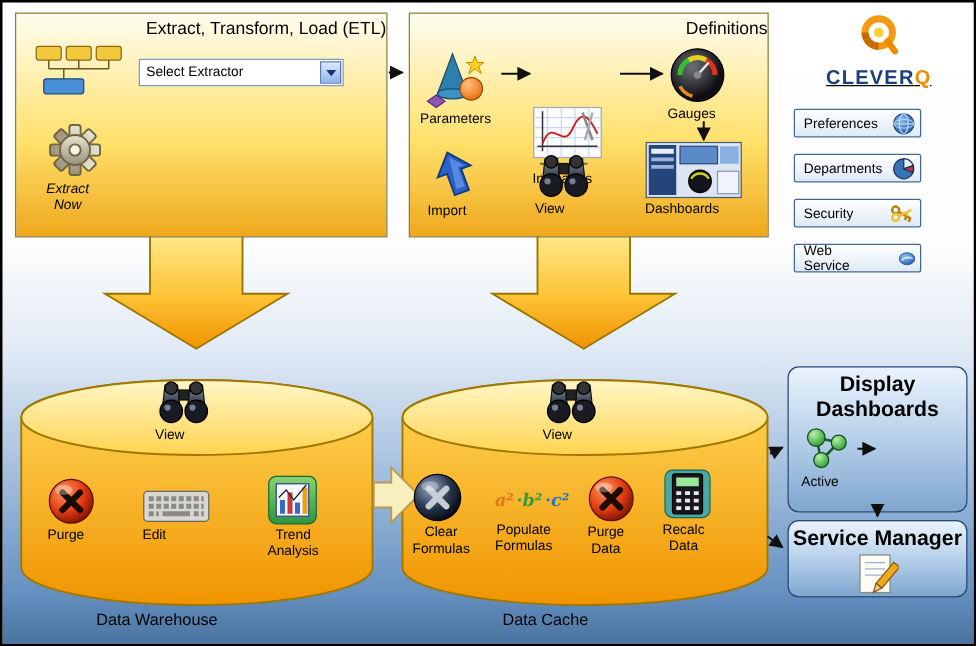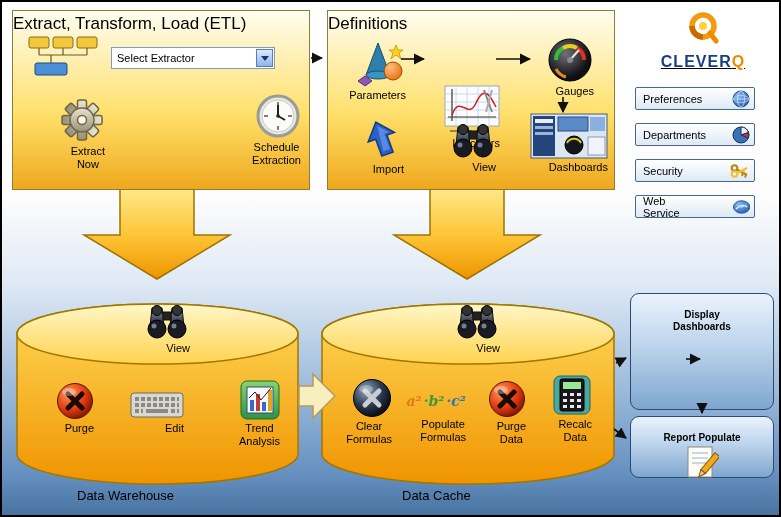--- a/index.html
+++ b/index.html
@@ -7,48 +7,48 @@
     position:relative;width:781px;height:517px;box-sizing:border-box;
     border:2px solid #000;overflow:hidden;
     font-family:"Liberation Sans",sans-serif;color:#000;
     background:linear-gradient(180deg,#ffffff 0%,#fdfdfd 38%,#dfe9f5 55%,#9dbbdc 75%,#6590c0 92%,#49739f 100%);
   }
   svg.layer{position:absolute;left:0;top:0;pointer-events:none;}
   .panel{
     position:absolute;border:1px solid #8d7c3a;
     background:linear-gradient(180deg,#FFFDF0 0%,#FFE06A 58%,#EFA81C 100%);
   }
-  .panel-title{position:absolute;top:3px;left:0;width:100%;text-align:left;font-size:17px;}
-  .icon-item{position:absolute;display:flex;flex-direction:column;align-items:flex-end;text-align:center;cursor:default;}
+  .panel-title{position:absolute;top:3px;left:0;width:100%;text-align:right;font-size:14px;}
+  .icon-item{position:absolute;display:flex;flex-direction:column;align-items:flex-start;text-align:center;cursor:default;}
   .icon-item svg{display:block;}
   .lbl{font-size:11px;line-height:1.2;white-space:pre-line;margin-top:2px;}
   .dropdown{position:absolute;display:flex;align-items:center;height:22px;background:#fff;border:1px solid #7f9db9;box-sizing:border-box;}
   .dropdown-text{flex:1;font-size:11px;padding-left:5px;overflow:hidden;white-space:nowrap;}
   .dropdown-btn{width:17px;height:18px;margin:1px;background:linear-gradient(#dcebfe,#8fb4ec);border:1px solid #5a7ab8;display:flex;align-items:center;justify-content:center;box-sizing:border-box;}
   .dd-arrow{width:0;height:0;border-left:4px solid transparent;border-right:4px solid transparent;border-top:5px solid #17356b;}
   .logo-wrap{position:absolute;left:630px;top:8px;width:142px;text-align:center;}
   .logo-text{font-size:16px;font-weight:bold;letter-spacing:1px;margin-top:1px;text-decoration:underline;}
   .logo-clever{color:#1A3F7E;}
   .logo-q{color:#F08A00;}
   .nav-btn{
-    position:absolute;left:633px;width:120px;height:23px;box-sizing:border-box;
+    position:absolute;left:633px;width:102px;height:23px;box-sizing:border-box;
     background:linear-gradient(180deg,#ffffff,#dde9f5);border:1px solid #44688e;border-radius:2px;
     display:flex;align-items:center;justify-content:space-between;
     font-size:11px;padding:0 4px 0 7px;cursor:pointer;
   }
   .cyl-label{position:absolute;text-align:left;font-size:13px;}
   .formula{height:30px;display:flex;align-items:center;justify-content:center;
     font-family:"DejaVu Serif",serif;font-style:italic;font-size:14px;font-weight:bold;}
   .f-a{color:#E07818;} .f-b{color:#3A9A3A;margin-left:2px;} .f-c{color:#2878B8;margin-left:2px;}
   .bluebox{
     position:absolute;box-sizing:border-box;border:1px solid #2a4a74;border-radius:9px;
     background:linear-gradient(180deg,#EAF3FC 0%,#BCD4EC 45%,#7FA6CF 100%);
     text-align:center;
   }
-  .bluebox-title{font-size:10px;font-weight:bold;line-height:1.15;white-space:pre-line;padding-top:15px;}
+  .bluebox-title{font-size:17px;font-weight:bold;line-height:1.15;white-space:pre-line;padding-top:4px;}
 </style>
 </head>
 <body>
 
 <div class="canvas">
 
   <svg class="layer" width="781" height="517">
     <defs>
       <linearGradient id="gArrow" x1="0" y1="0" x2="0" y2="1">
         <stop offset="0%" stop-color="#FFE98A"></stop>
@@ -142,52 +142,35 @@
       </svg>
     </div>
 
     <div class="dropdown" style="left:98px;top:36px;width:164px;">
       <span class="dropdown-text">Select Extractor</span>
       <span class="dropdown-btn">
           <span class="dd-arrow"></span>
         </span>
     </div>
 
-    <div class="icon-item" style="left:0;top:86px;width:92px;">
+    <div class="icon-item" style="left:24px;top:86px;width:92px;font-style:italic;">
       <svg width="46" height="46" viewBox="-23 -23 46 46">
         <g fill="url(#gGearMetal)" stroke="#6E6448" stroke-width="1.5">
           <rect x="-4.5" y="-20" width="9" height="40" rx="2"></rect>
           <rect x="-4.5" y="-20" width="9" height="40" rx="2" transform="rotate(45)"></rect>
           <rect x="-4.5" y="-20" width="9" height="40" rx="2" transform="rotate(90)"></rect>
           <rect x="-4.5" y="-20" width="9" height="40" rx="2" transform="rotate(135)"></rect>
           <circle r="12"></circle>
           <circle r="4.5" fill="#FBF6E2"></circle>
         </g>
       </svg>
       <span class="lbl">Extract
 Now</span>
     </div>
 
-    <div class="icon-item" style="left:188px;top:82px;width:100px;">
-      <svg width="46" height="46" viewBox="0 0 46 46">
-        <circle cx="23" cy="23" r="20" fill="#E8E8E4" stroke="#9A9A96" stroke-width="3"></circle>
-        <circle cx="23" cy="23" r="16" fill="#FBFBF7" stroke="#C8C8C4" stroke-width="1"></circle>
-        <g stroke="#555" stroke-width="1.5">
-          <line x1="23" y1="9" x2="23" y2="13"></line>
-            <line x1="23" y1="33" x2="23" y2="37"></line>
-          <line x1="9" y1="23" x2="13" y2="23"></line>
-            <line x1="33" y1="23" x2="37" y2="23"></line>
-        </g>
-        <line x1="23" y1="23" x2="23" y2="12" stroke="#222" stroke-width="2"></line>
-        <line x1="23" y1="23" x2="30" y2="27" stroke="#222" stroke-width="2"></line>
-        <circle cx="23" cy="23" r="1.8" fill="#222"></circle>
-      </svg>
-      <span class="lbl">Schedule
-Extraction</span>
-    </div>
   </div>
 
   <div class="panel" id="defs" style="left:325px;top:8px;width:286px;height:178px;">
     <div class="panel-title">Definitions</div>
 
     <div class="icon-item" style="left:8px;top:24px;width:70px;">
       <svg width="54" height="52" viewBox="0 0 54 52">
         <polygon points="14,40 26,8 38,40" fill="#2E7FAE" stroke="#14506E"></polygon>
         <ellipse cx="26" cy="40" rx="12" ry="4" fill="#3A93C4" stroke="#14506E"></ellipse>
         <circle cx="41" cy="36" r="9" fill="url(#gOrangeBall)" stroke="#A04A00"></circle>
@@ -449,24 +432,35 @@
     </svg>
     <span class="lbl">Recalc
 Data</span>
   </div>
 
   <div class="cyl-label" style="left:400px;top:486px;width:132px;">Data Cache</div>
 
   <div class="bluebox" style="left:628px;top:291px;width:144px;height:117px;">
     <div class="bluebox-title">Display
 Dashboards</div>
+    <div class="icon-item" style="left:10px;top:44px;width:56px;">
+      <svg width="40" height="40" viewBox="0 0 40 40">
+        <line x1="12" y1="12" x2="30" y2="16" stroke="#1A5A2A" stroke-width="2"></line>
+        <line x1="12" y1="12" x2="16" y2="30" stroke="#1A5A2A" stroke-width="2"></line>
+        <line x1="30" y1="16" x2="16" y2="30" stroke="#1A5A2A" stroke-width="2"></line>
+        <circle cx="12" cy="12" r="7" fill="url(#gGreenSphere)" stroke="#145020"></circle>
+        <circle cx="30" cy="16" r="6" fill="url(#gGreenSphere)" stroke="#145020"></circle>
+        <circle cx="16" cy="30" r="6" fill="url(#gGreenSphere)" stroke="#145020"></circle>
+      </svg>
+      <span class="lbl">Active</span>
+    </div>
   </div>
 
   <div class="bluebox" style="left:628px;top:414px;width:144px;height:62px;">
-    <div class="bluebox-title">Report Populate</div>
+    <div class="bluebox-title">Service Manager</div>
     <svg width="34" height="38" viewBox="0 0 34 38" style="margin-top:1px;">
       <rect x="3" y="2" width="24" height="30" fill="#FDFDF8" stroke="#8A8A80"></rect>
       <line x1="7" y1="8" x2="23" y2="8" stroke="#9AB0C8"></line>
         <line x1="7" y1="13" x2="23" y2="13" stroke="#9AB0C8"></line>
       <line x1="7" y1="18" x2="23" y2="18" stroke="#9AB0C8"></line>
       <g transform="rotate(40 22 22)">
         <rect x="19" y="6" width="6" height="22" fill="#F0A820" stroke="#8A5A00"></rect>
         <polygon points="19,28 25,28 22,35" fill="#E8C890" stroke="#8A5A00"></polygon>
       </g>
     </svg>

